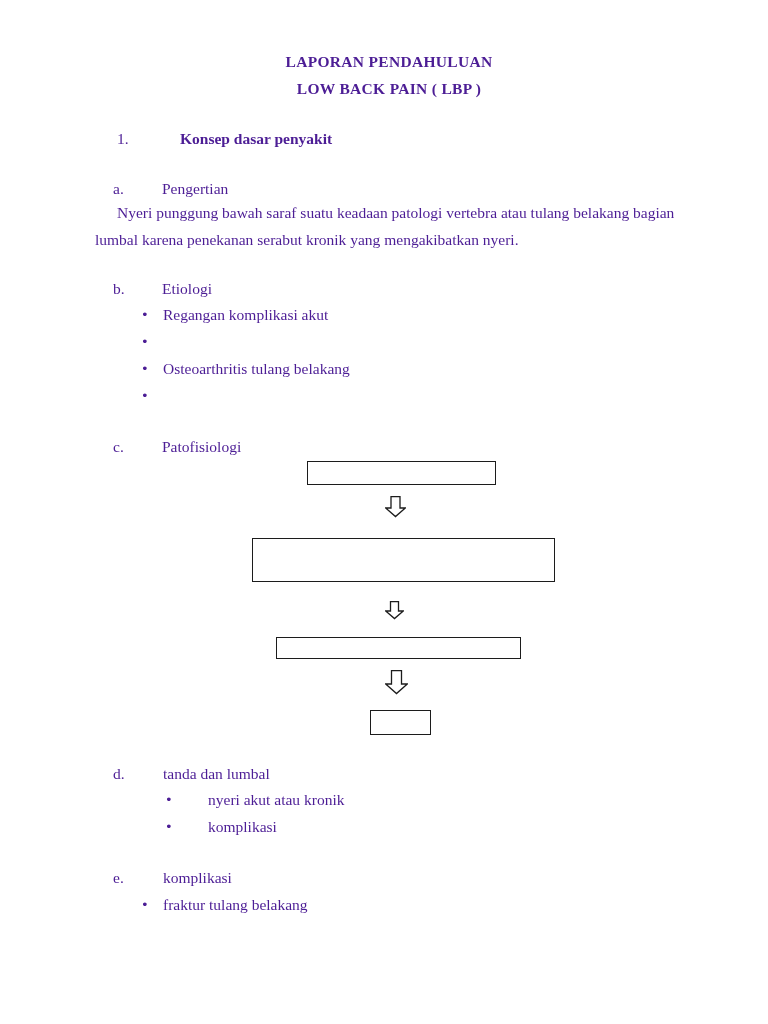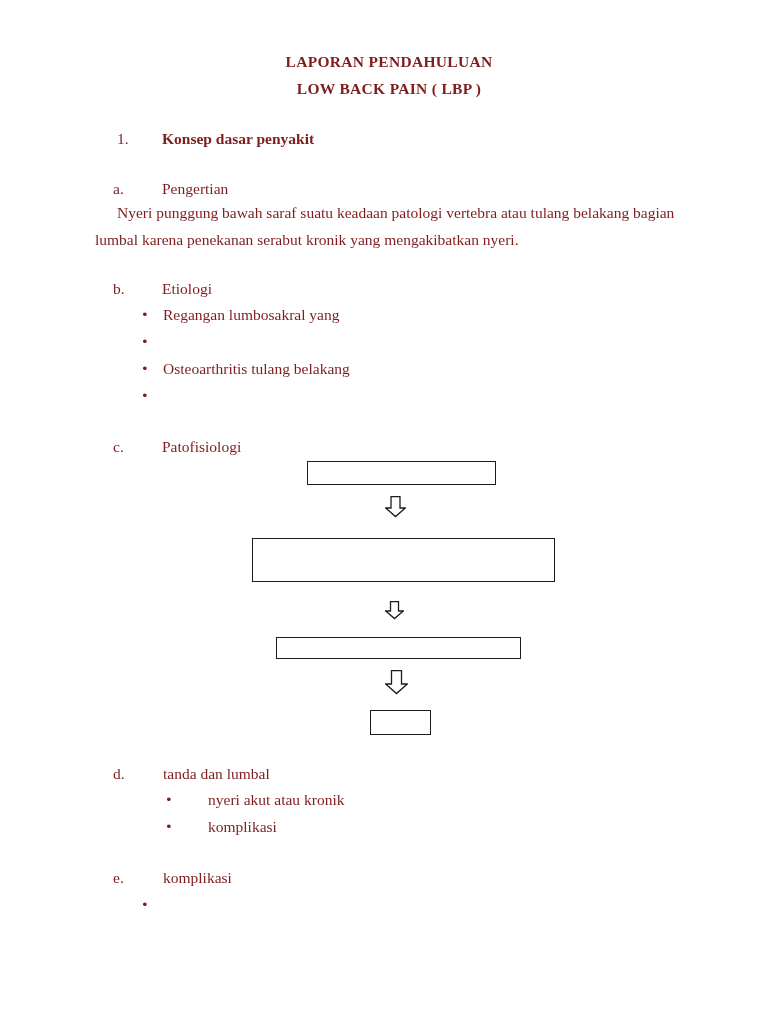--- a/index.html
+++ b/index.html
@@ -4,21 +4,21 @@
 <style>
   * { margin: 0; padding: 0; box-sizing: border-box; }
   html, body { background: #ffffff; }
   .page {
     position: relative;
     width: 768px;
     height: 1024px;
     background: #ffffff;
     font-family: "Liberation Serif", "DejaVu Serif", serif;
     font-size: 15.5px;
-    color: #7f1d1d;
+    color: #4c1d95;
     overflow: hidden;
   }
   .line {
     position: absolute;
     left: 0;
     right: 0;
     height: 27px;
     line-height: 27px;
     white-space: nowrap;
   }
@@ -54,37 +54,37 @@
 </head>
 <body>
 
 <div class="page">
 
   <div class="title-line" style="top:48px">LAPORAN PENDAHULUAN</div>
   <div class="title-line" style="top:75px">LOW BACK PAIN ( LBP )</div>
 
   <div class="line" style="top:125px">
     <span class="abs" style="left:117px">1.</span>
-    <span class="abs bold" style="left:162px">Konsep dasar penyakit</span>
+    <span class="abs bold" style="left:180px">Konsep dasar penyakit</span>
   </div>
 
   <div class="line" style="top:175px">
     <span class="abs" style="left:113px">a.</span>
     <span class="abs" style="left:162px">Pengertian</span>
   </div>
   <div class="para-line" style="top:199px; text-indent:22px">Nyeri punggung bawah saraf suatu keadaan patologi vertebra atau tulang belakang bagian</div>
   <div class="para-line" style="top:226px">lumbal karena penekanan serabut kronik yang mengakibatkan nyeri.</div>
 
   <div class="line" style="top:275px">
     <span class="abs" style="left:113px">b.</span>
     <span class="abs" style="left:162px">Etiologi</span>
   </div>
   <div class="line" style="top:301px">
     <span class="abs bullet-marker" style="left:141px">•</span>
-    <span class="abs" style="left:163px">Regangan lumbosakral yang</span>
+    <span class="abs" style="left:163px">Regangan komplikasi akut</span>
   </div>
   <div class="line" style="top:328px">
     <span class="abs bullet-marker" style="left:141px">•</span>
   </div>
   <div class="line" style="top:355px">
     <span class="abs bullet-marker" style="left:141px">•</span>
     <span class="abs" style="left:163px">Osteoarthritis tulang belakang</span>
   </div>
   <div class="line" style="top:382px">
     <span class="abs bullet-marker" style="left:141px">•</span>
@@ -133,15 +133,16 @@
     <span class="abs bullet-marker" style="left:165px">•</span>
     <span class="abs" style="left:208px">komplikasi</span>
   </div>
 
   <div class="line" style="top:864px">
     <span class="abs" style="left:113px">e.</span>
     <span class="abs" style="left:163px">komplikasi</span>
   </div>
   <div class="line" style="top:891px">
     <span class="abs bullet-marker" style="left:141px">•</span>
+    <span class="abs" style="left:163px">fraktur tulang belakang</span>
   </div>
 
 </div>
 
 </body></html>

